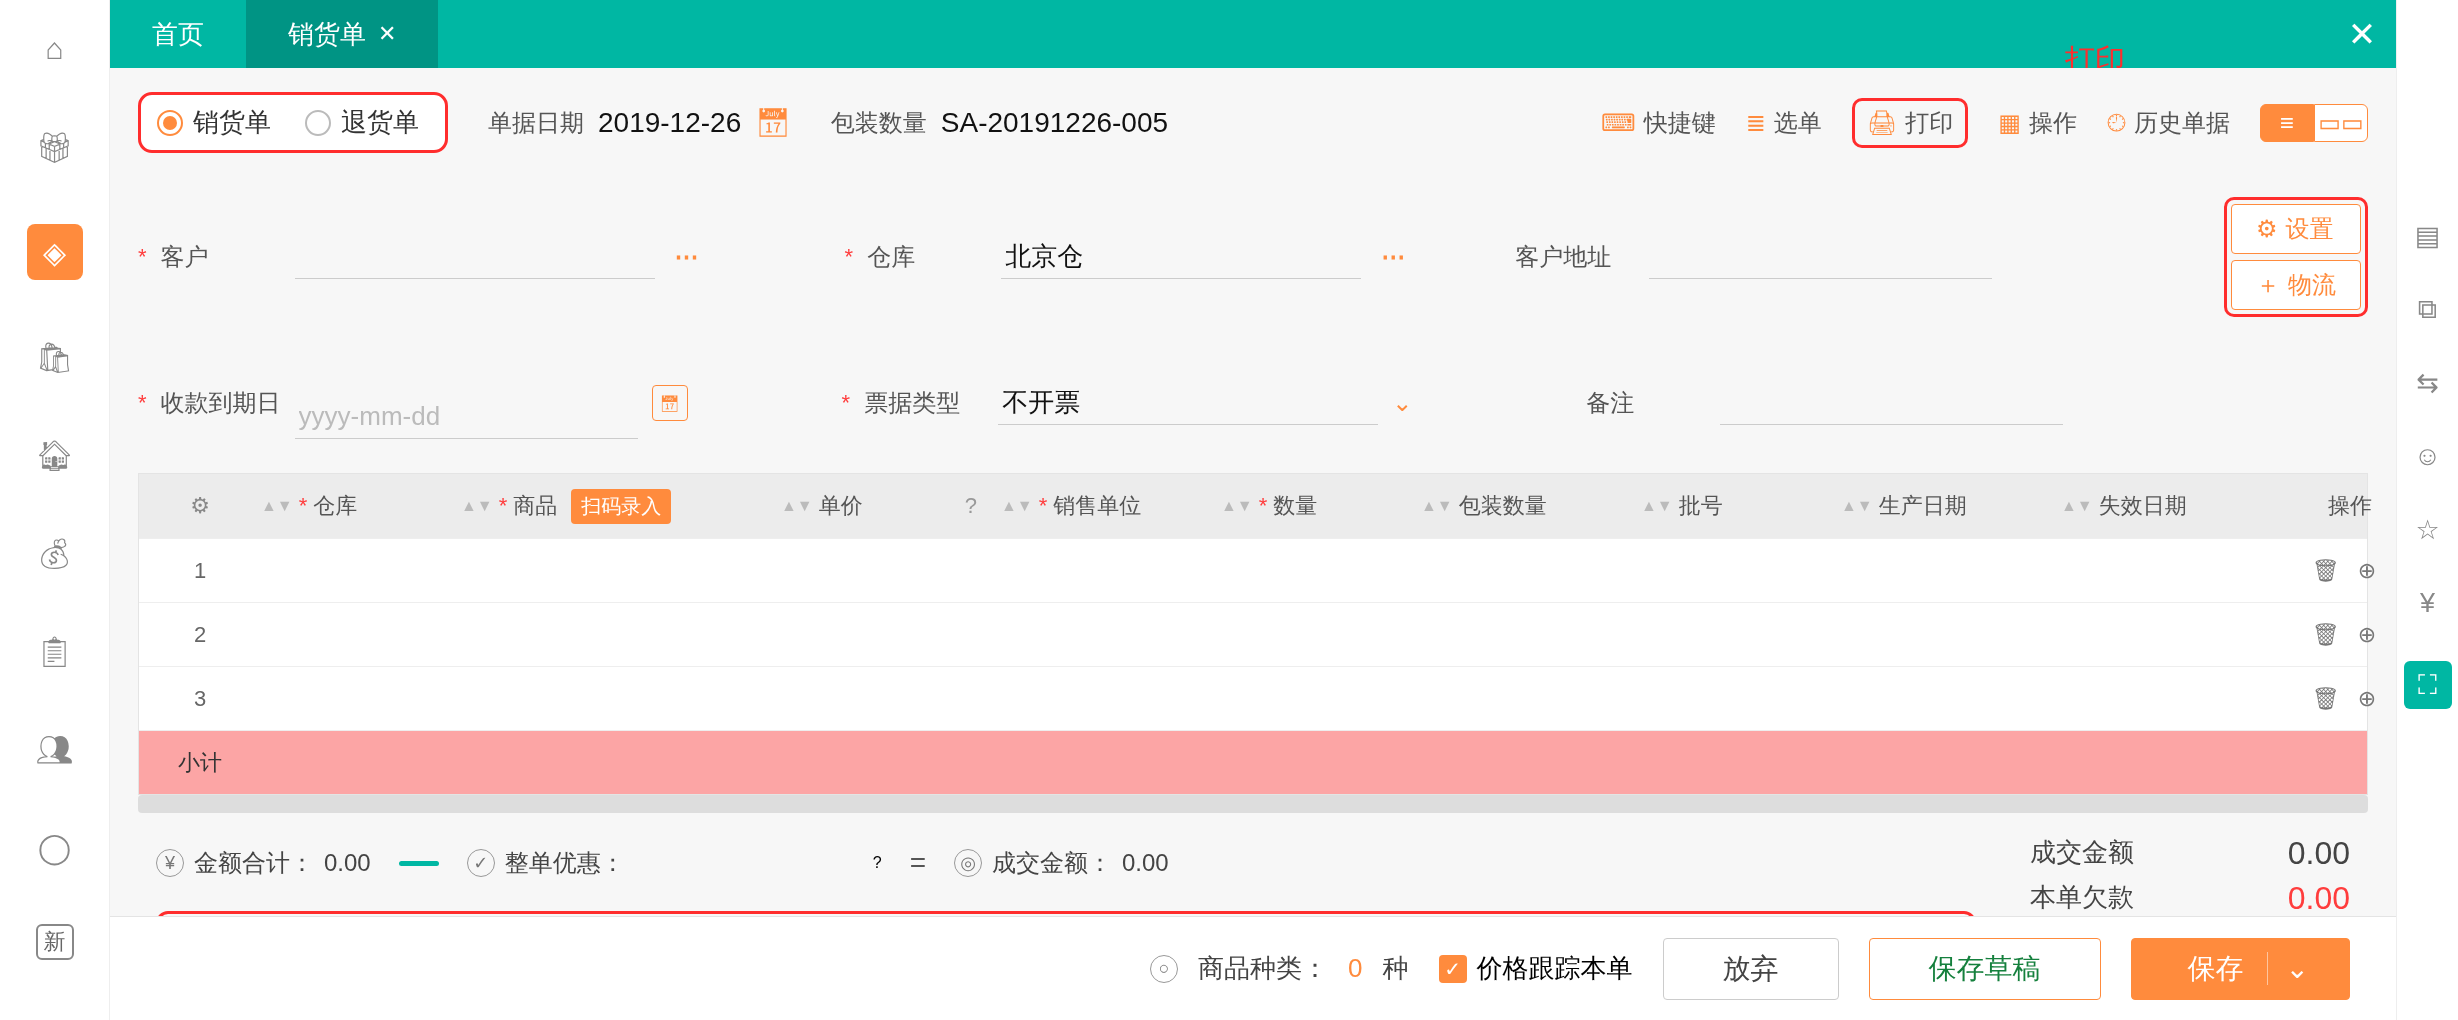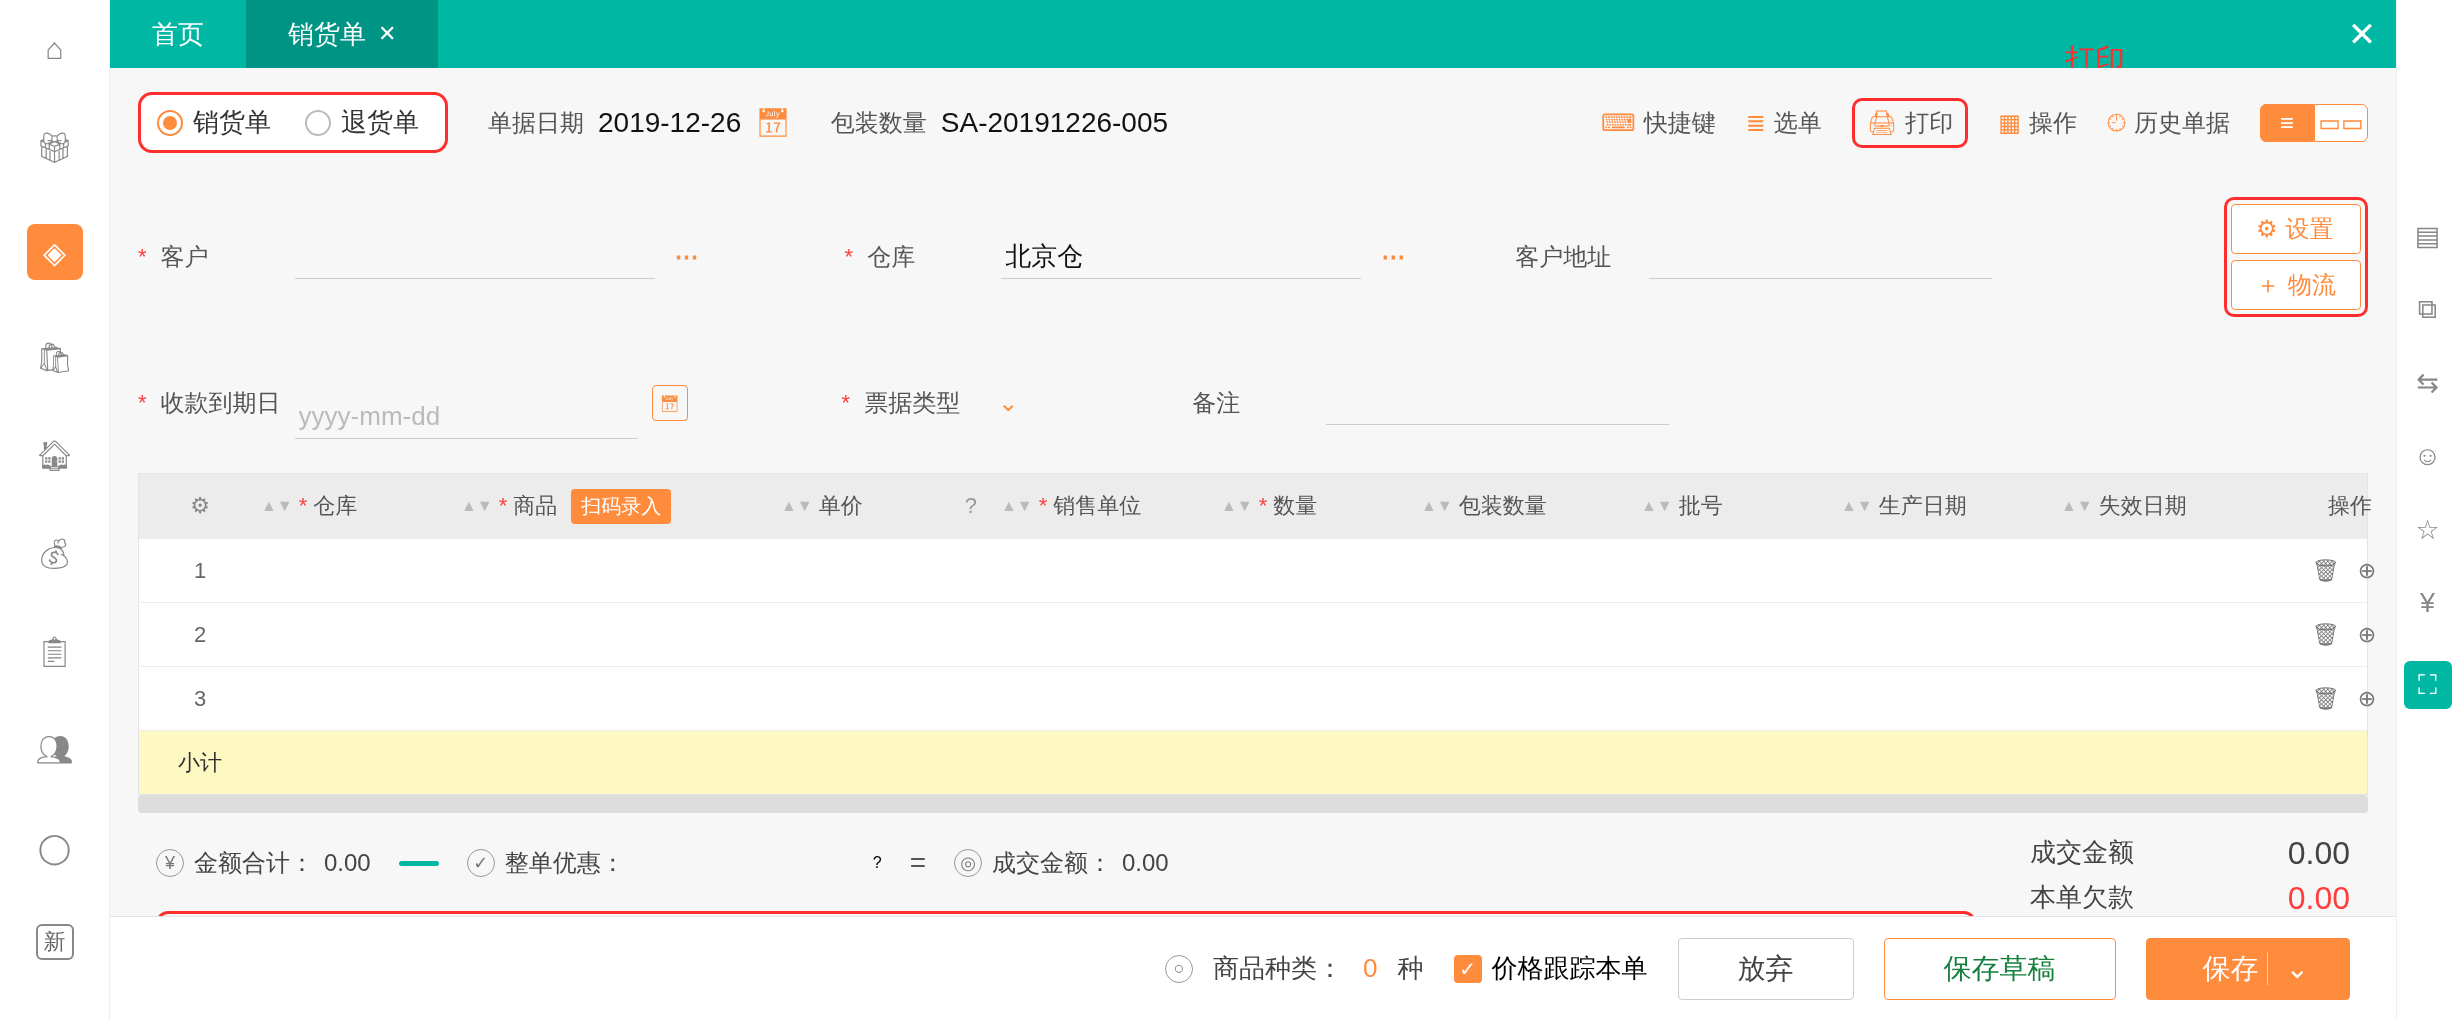--- a/index.html
+++ b/index.html
@@ -66,21 +66,21 @@
 .tbl-head { display:grid; grid-template-columns: 110px 200px 320px 220px 220px 200px 220px 200px 220px 220px 150px; background:#ececec; height:64px; align-items:center; }
 .tbl-head .th { font-size:22px; color:#555; display:flex; align-items:center; gap:6px; padding-left:12px; }
 .tbl-head .th .star{color:#ff3d3d;}
 .sort { color:#bbb; font-size:16px; display:flex; flex-direction:column; line-height:10px; }
 .scan-btn { background:#ff8b3d; color:#fff; border-radius:4px; padding:4px 10px; font-size:20px; margin-left:8px;}
 .q-ic { color:#999; margin-left:auto; margin-right:12px; }
 .tbl-row { display:grid; grid-template-columns: 110px 200px 320px 220px 220px 200px 220px 200px 220px 220px 150px; height:64px; border-top:1px solid #eee; align-items:center; }
 .tbl-row .cell { padding-left:12px; font-size:22px; color:#333; }
 .tbl-row .row-num { text-align:center; color:#666; }
 .op-cell { display:flex; gap:18px; justify-content:center; color:#777; font-size:22px; }
-.subtotal { background:#fef9c3; }
+.subtotal { background:#fca5a5; }
 .subtotal .cell:first-child { text-align:center; }
 .gear { color:#888; }
 .scroll-ghost { margin:0 28px; height:18px; background:#ddd; border-radius:4px; }
 
 
 .totals { display:flex; align-items:center; gap:28px; padding: 34px 46px 0 46px; position:relative; }
 .totals .chip { display:flex; align-items:center; gap:10px; font-size:24px; color:#444; }
 .totals .chip .circ { border:1px solid #999; border-radius:50%; width:28px; height:28px; display:inline-flex;align-items:center;justify-content:center; font-size:18px; color:#777;}
 .totals .dash { width:40px; height:5px; background:#00b7a3; border-radius:3px; }
 .totals .eq { font-size:28px; color:#555; }
@@ -100,21 +100,21 @@
 
 
 .footer { position:absolute; left:0; right:0; bottom:0; height:104px; border-top:1px solid #e4e4e4; background:#fff; display:flex; align-items:center; padding:0 46px; gap:30px; }
 .footer .left-stat { margin-left:auto; display:flex; align-items:center; gap:20px; font-size:26px; color:#444;}
 .footer .left-stat .circ { border:1px solid #999; border-radius:50%; width:28px; height:28px; display:inline-flex;align-items:center;justify-content:center; font-size:18px; color:#777;}
 .footer .left-stat .cnt { color:#ff8b3d; }
 .footer .chk { display:flex; align-items:center; gap:10px; font-size:26px; }
 .footer .chk .box { width:28px; height:28px; background:#ff8b3d; border-radius:4px; color:#fff; display:inline-flex;align-items:center;justify-content:center; font-size:20px;}
 .footer .btn { height:62px; padding: 0 59px; font-size:28px; border-radius:4px; border:1px solid #ccc; background:#fff; color:#444; }
 .footer .btn.outline { border-color:#ff8b3d; color:#15803d; }
-.footer .btn.primary { background:#ff8b3d; color:#fff; border-color:#ff8b3d; padding-left:56px; padding-right:40px; display:flex; align-items:center; gap:8px;text-align:right;}
+.footer .btn.primary { background:#ff8b3d; color:#fff; border-color:#ff8b3d; padding-left:56px; padding-right:40px; display:flex; align-items:center; gap:23px;text-align:right;}
 .footer .btn.primary .caret { border-left:1px solid rgba(255,255,255,.5); padding-left:18px;}
 
 </style>
 </head>
 <body>
 
 <div class="left-rail">
   <div class="rail-icon">⌂</div>
   <div class="rail-icon">🎁︎</div>
   <div class="rail-icon active">◈</div>
@@ -238,20 +238,21 @@
   <div class="row3">
     <div class="field">
       <span class="star">*</span>
       <label>收款到期日</label>
       <input class="ul-input dateph" style="min-width: 330px;" placeholder="yyyy-mm-dd">
       <span class="cal-box">📅︎</span>
     </div>
     <div class="field" style="margin-left:130px">
       <span class="star">*</span>
       <label>票据类型</label>
+      <input class="ul-input" style="min-width: 380px;" value="不开票">
       <span class="sel-caret">⌄</span>
     </div>
     <div class="field" style="margin-left:150px">
       <label>备注</label>
       <input class="ul-input" style="min-width: 260px;">
     </div>
   </div>
 
   <div class="tbl-wrap">
     <div class="tbl-head">

